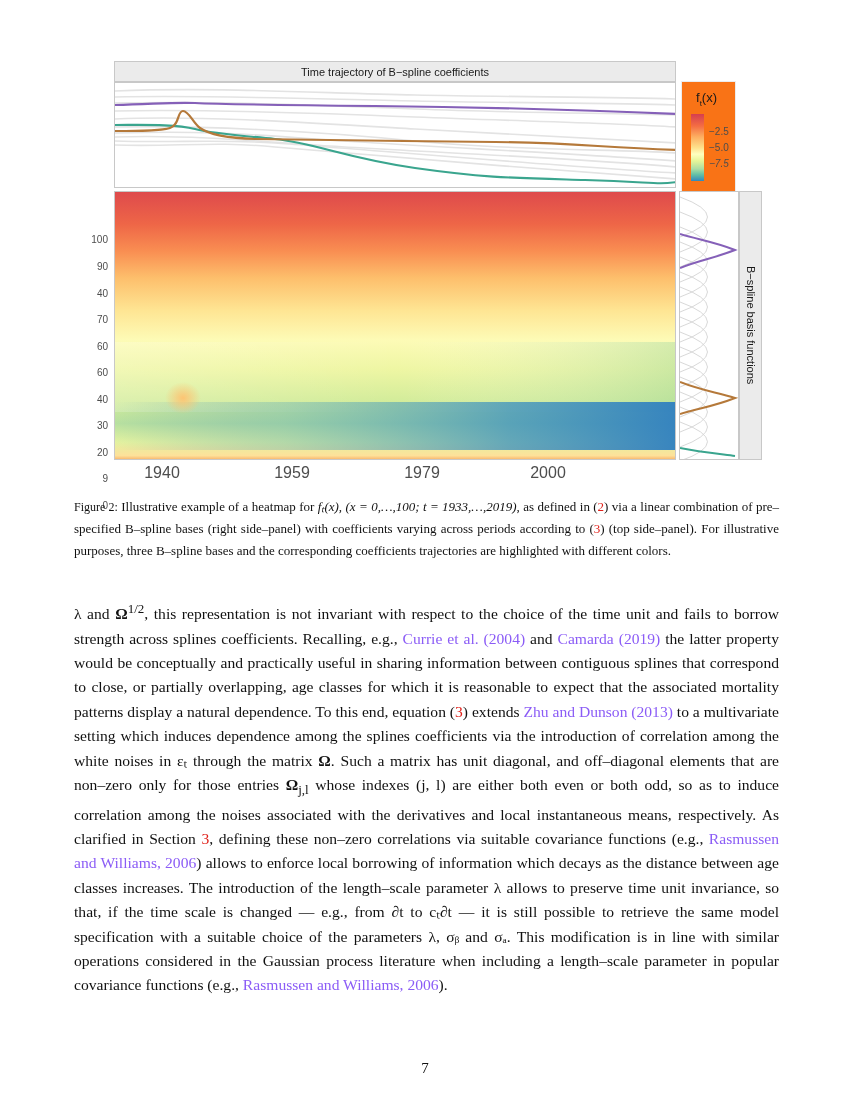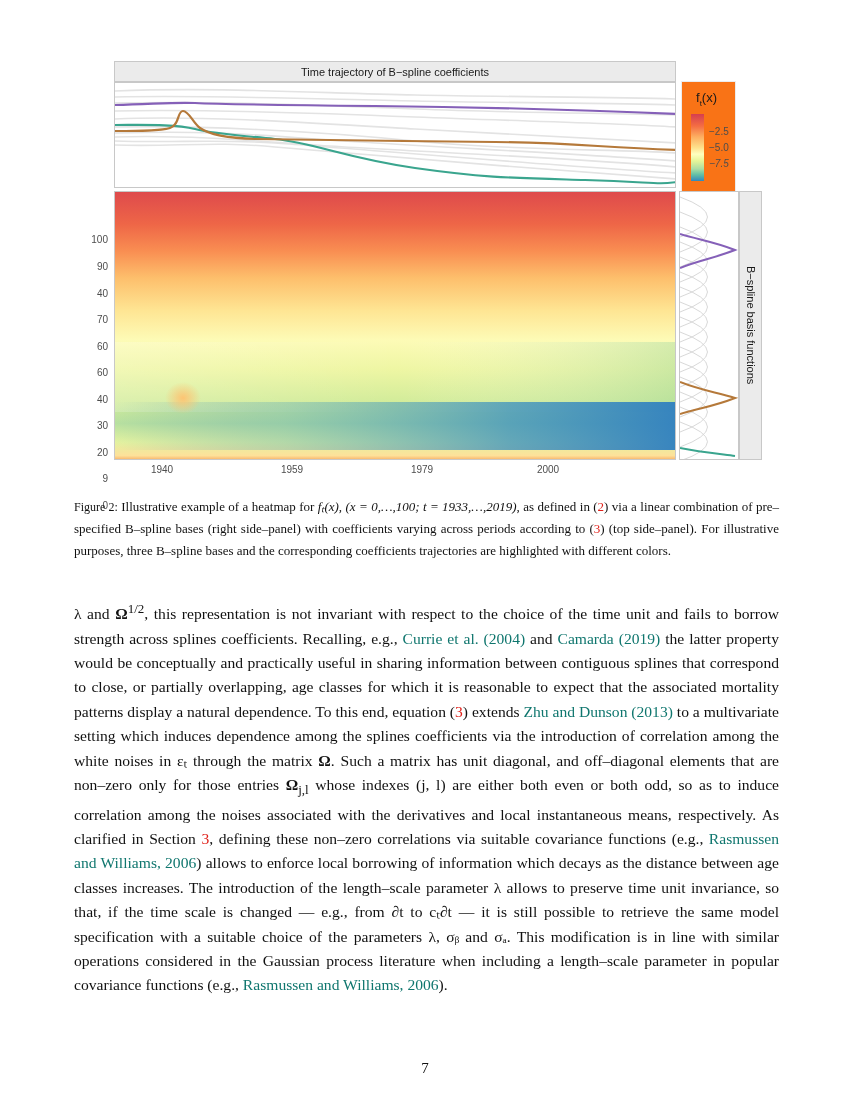--- a/index.html
+++ b/index.html
@@ -2,31 +2,31 @@
 <html><head>
 <meta charset="utf-8">
 <style>
   html, body { margin: 0; padding: 0; background: #ffffff; }
   body { width: 850px; height: 1100px; position: relative; overflow: hidden; font-family: "Liberation Serif", serif; color: #111; }
 
   .figure { position: absolute; left: 0; top: 0; width: 850px; height: 480px; }
   .strip { position: absolute; background: #ebebeb; border: 1px solid #c8c8c8; font-family: "Liberation Sans", sans-serif; font-size: 11px; color: #1a1a1a; display: flex; align-items: center; justify-content: center; box-sizing: border-box; }
   .panel { position: absolute; border: 1px solid #c8c8c8; background: #fff; box-sizing: border-box; overflow: hidden; }
   .tick-y { position: absolute; font-family: "Liberation Sans", sans-serif; font-size: 10px; color: #4d4d4d; text-align: right; width: 24px; margin-top: 48px; }
-  .tick-x { position: absolute; font-family: "Liberation Sans", sans-serif; font-size: 10px; color: #4d4d4d; text-align: center; width: 40px; }
+  .tick-x { position: absolute; font-family: "Liberation Sans", sans-serif; font-size: 16px; color: #4d4d4d; text-align: center; width: 40px; }
   .legend { position: absolute; left: 681px; top: 81px; width: 55px; height: 115px; border: 1px solid #ececec; background: #f97316; box-sizing: border-box; font-family: "Liberation Sans", sans-serif; }
   .legend-title { position: absolute; left: 14px; top: 8px; font-size: 13px; color: #1a1a1a; }
   .legend-title sub { font-size: 8px; }
   .legend-bar { position: absolute; left: 9px; top: 32px; width: 13px; height: 67px; background: linear-gradient(to bottom, #d53e4f 0%, #f46d43 18%, #fdae61 34%, #fee08b 50%, #ffffbf 60%, #e6f598 70%, #abdda4 82%, #66c2a5 90%, #3288bd 100%); }
   .legend-lbl { position: absolute; left: 27px; font-size: 10px; color: #4d4d4d; }
 
   .caption { position: absolute; left: 74px; top: 496px; width: 705px; font-size: 13px; line-height: 22px; text-align: justify; }
   .caption .fig-label { font-size: 12px; }
   .body-text { position: absolute; left: 74px; top: 597px; width: 705px; font-size: 15.6px; line-height: 24.4px; text-align: justify; }
-  .cite { color: #0f766e; }
+  .cite { color: #8b5cf6; }
   .ref { color: #e0201a; }
   .page-num { position: absolute; left: 0; width: 850px; top: 1060px; text-align: center; font-size: 15px; }
   b.bm { font-weight: bold; }
 </style>
 </head>
 <body>
 
 <div class="figure">
 
   <div class="strip" style="left:114px; top:61px; width:562px; height:21px;">

